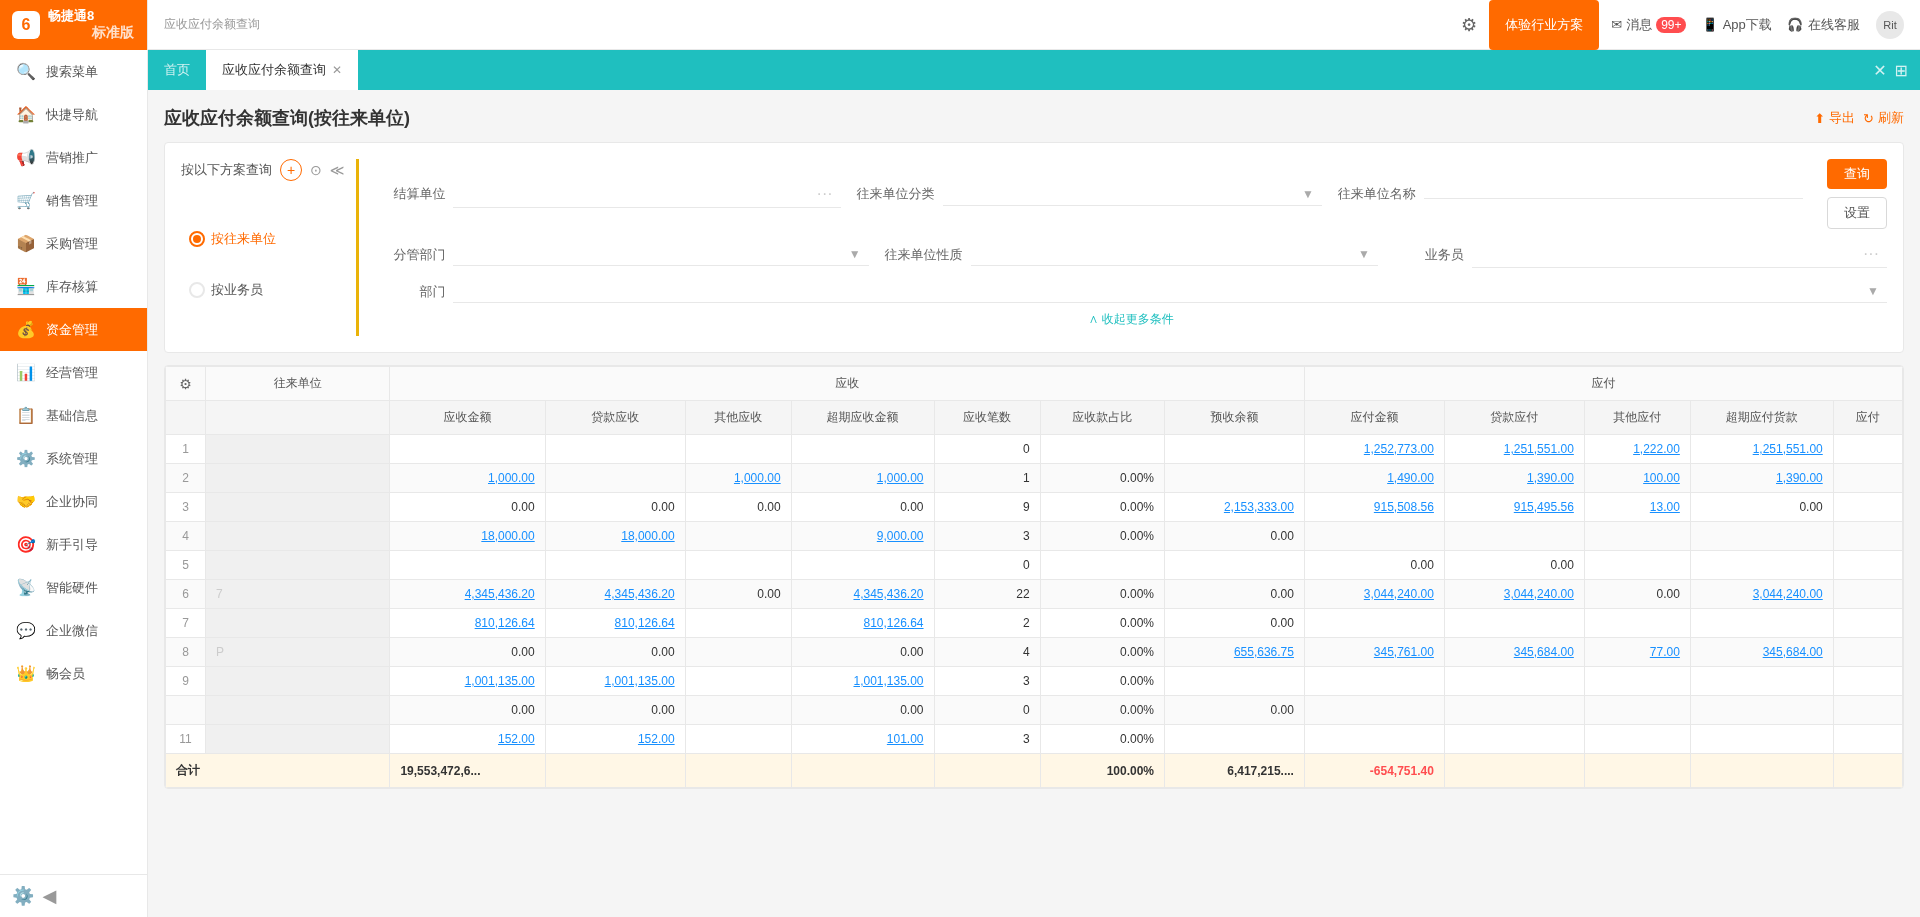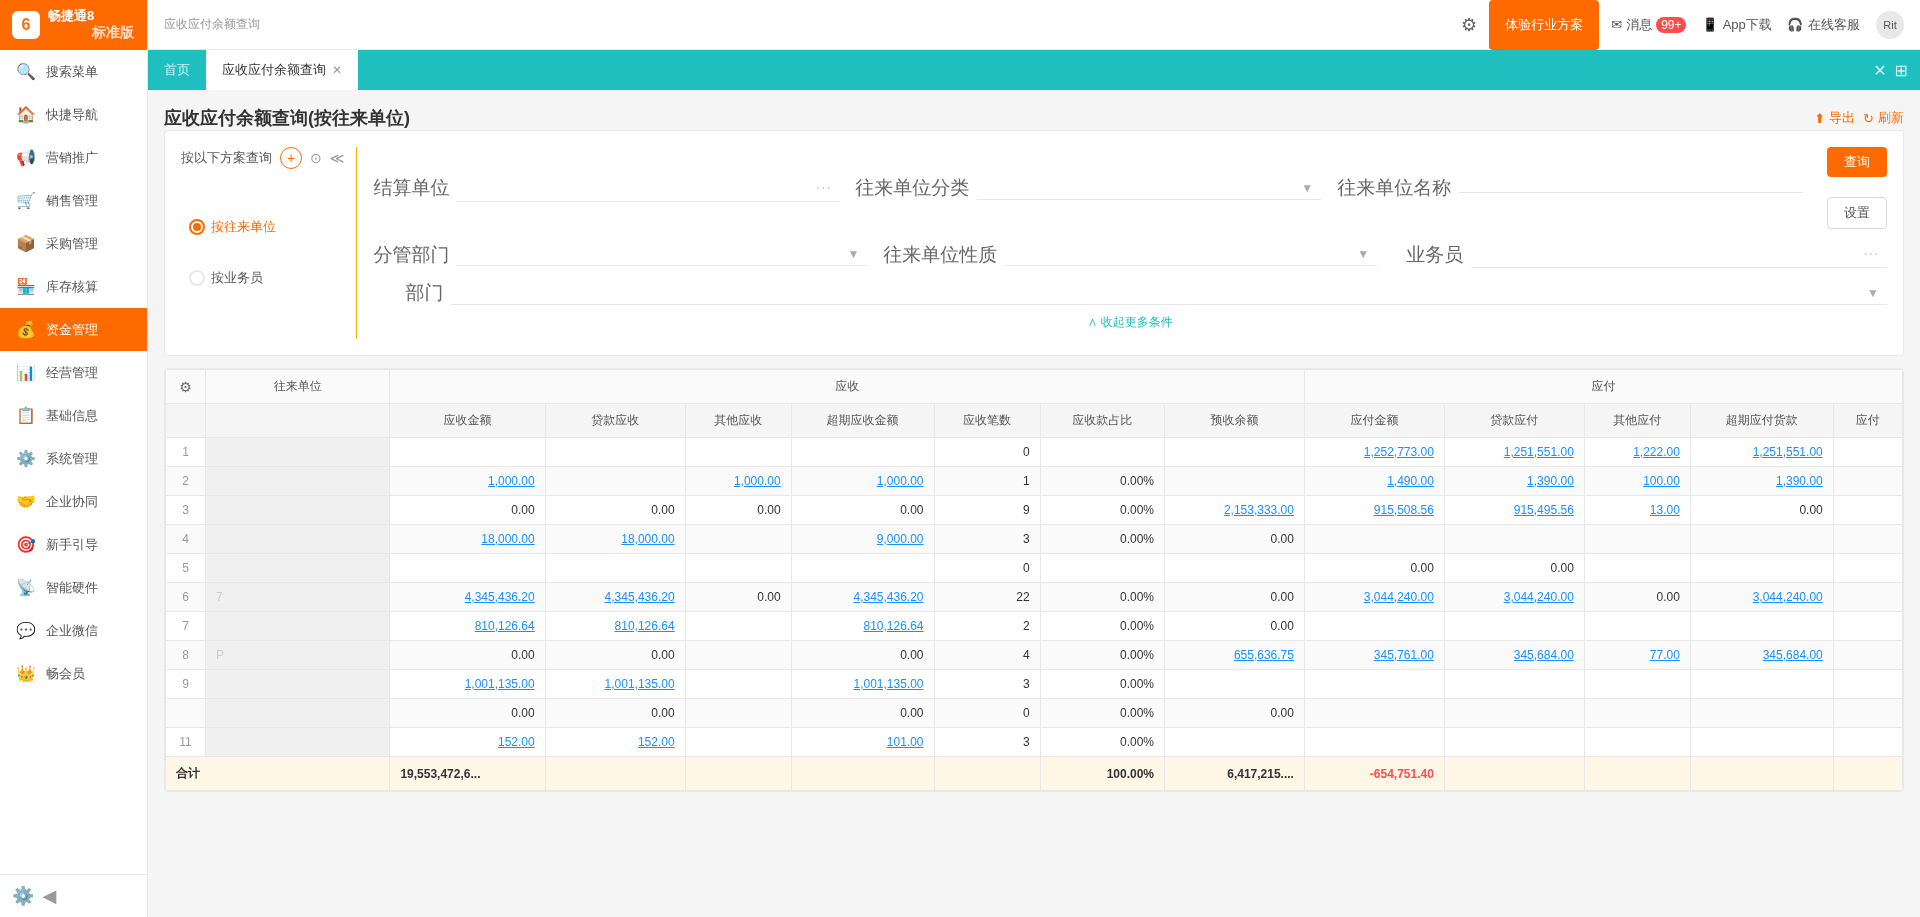--- a/index.html
+++ b/index.html
@@ -75,41 +75,42 @@
     }
     .tab-bar-icon { color: rgba(255,255,255,0.8); cursor: pointer; font-size: 16px; }
 
     
     .main {
       margin-top: 90px; margin-left: 148px; padding: 16px;
       height: calc(100vh - 90px); overflow-y: auto; background: #f5f5f5;
     }
     .page-header {
       display: flex; align-items: center; justify-content: space-between;
+      margin-bottom: 12px;
     }
     .page-title { font-size: 18px; font-weight: 600; color: #333; }
     .page-actions { display: flex; gap: 8px; }
     .page-action-btn {
       display: flex; align-items: center; gap: 4px; color: #ff6a00;
       font-size: 13px; cursor: pointer; background: none; border: none;
     }
 
     
     .filter-panel {
       background: #fff; border-radius: 4px; padding: 16px;
       margin-bottom: 12px; border: 1px solid #e8e8e8;
     }
     .filter-header { display: flex; align-items: center; gap: 8px; margin-bottom: 12px; }
     .filter-title { font-size: 13px; color: #555; }
     .filter-add { width: 22px; height: 22px; border-radius: 50%; border: 1px solid #ff6a00; color: #ff6a00; display: flex; align-items: center; justify-content: center; cursor: pointer; font-size: 14px; }
     .filter-icon-btn { color: #999; cursor: pointer; font-size: 14px; }
     .filter-rows { display: flex; flex-direction: column; gap: 12px; }
     .filter-row { display: flex; align-items: center; gap: 16px; }
     .filter-group { display: flex; align-items: center; gap: 8px; flex: 1; }
-    .filter-label { color: #666; font-size: 19px; min-width: 70px; text-align: right; }
+    .filter-label { color: #666; font-size: 13px; min-width: 70px; text-align: right; }
     .filter-input {
       flex: 1; border: none; border-bottom: 1px solid #e8e8e8;
       padding: 4px 8px; font-size: 13px; outline: none; background: transparent;
       display: flex; align-items: center; justify-content: space-between; cursor: pointer;
     }
     .filter-input-dots { color: #ccc; font-size: 16px; }
     .filter-select {
       flex: 1; border: none; border-bottom: 1px solid #e8e8e8;
       padding: 4px 8px; font-size: 13px; display: flex; align-items: center;
       justify-content: space-between; cursor: pointer;
@@ -119,21 +120,21 @@
       text-align: center; padding: 8px; color: #1fbfbf; font-size: 12px; cursor: pointer;
     }
     .sidebar-radio-group { padding: 8px 0; }
     .radio-item { display: flex; align-items: center; gap: 6px; padding: 4px 8px; cursor: pointer; margin-top: 25px; }
     .radio-circle { width: 16px; height: 16px; border-radius: 50%; border: 2px solid #e8e8e8; display: flex; align-items: center; justify-content: center; }
     .radio-circle.active { border-color: #ff6a00; }
     .radio-dot { width: 8px; height: 8px; border-radius: 50%; background: #ff6a00; }
     .radio-label { font-size: 13px; color: #ff6a00; }
 
     
-    .query-buttons { display: flex; flex-direction: column; gap: 20px; margin-left: 8px; }
+    .query-buttons { display: flex; flex-direction: column; gap: 8px; margin-left: 8px; }
     .query-btn {
       padding: 6px 16px; border-radius: 4px; border: none; cursor: pointer;
       font-size: 13px; font-weight: 500;
     }
     .query-btn.primary { background: #ff6a00; color: #fff; }
     .query-btn.secondary { background: #fff; color: #555; border: 1px solid #d9d9d9; }
 
     
     .table-container { background: #fff; border-radius: 4px; overflow: hidden; border: 1px solid #e8e8e8; }
     .table-wrapper { overflow-x: auto; }
@@ -294,21 +295,21 @@
       <button class="page-action-btn">
         <span>↻</span>
         <span>刷新</span>
       </button>
     </div>
   </div>
 
   <div class="filter-panel">
     <div style="display:flex; gap:16px;">
 
-      <div style="min-width:130px; border-right:1px solid #eab308; padding-right:12px;">
+      <div style="min-width:130px; border-right:3px solid #eab308; padding-right:12px;">
         <div class="filter-header">
           <span class="filter-title">按以下方案查询</span>
           <span class="filter-add">+</span>
           <span class="filter-icon-btn">⊙</span>
           <span class="filter-icon-btn">≪</span>
         </div>
         <div class="sidebar-radio-group">
           <div class="radio-item">
             <div class="radio-circle active">
               <div class="radio-dot"></div>

